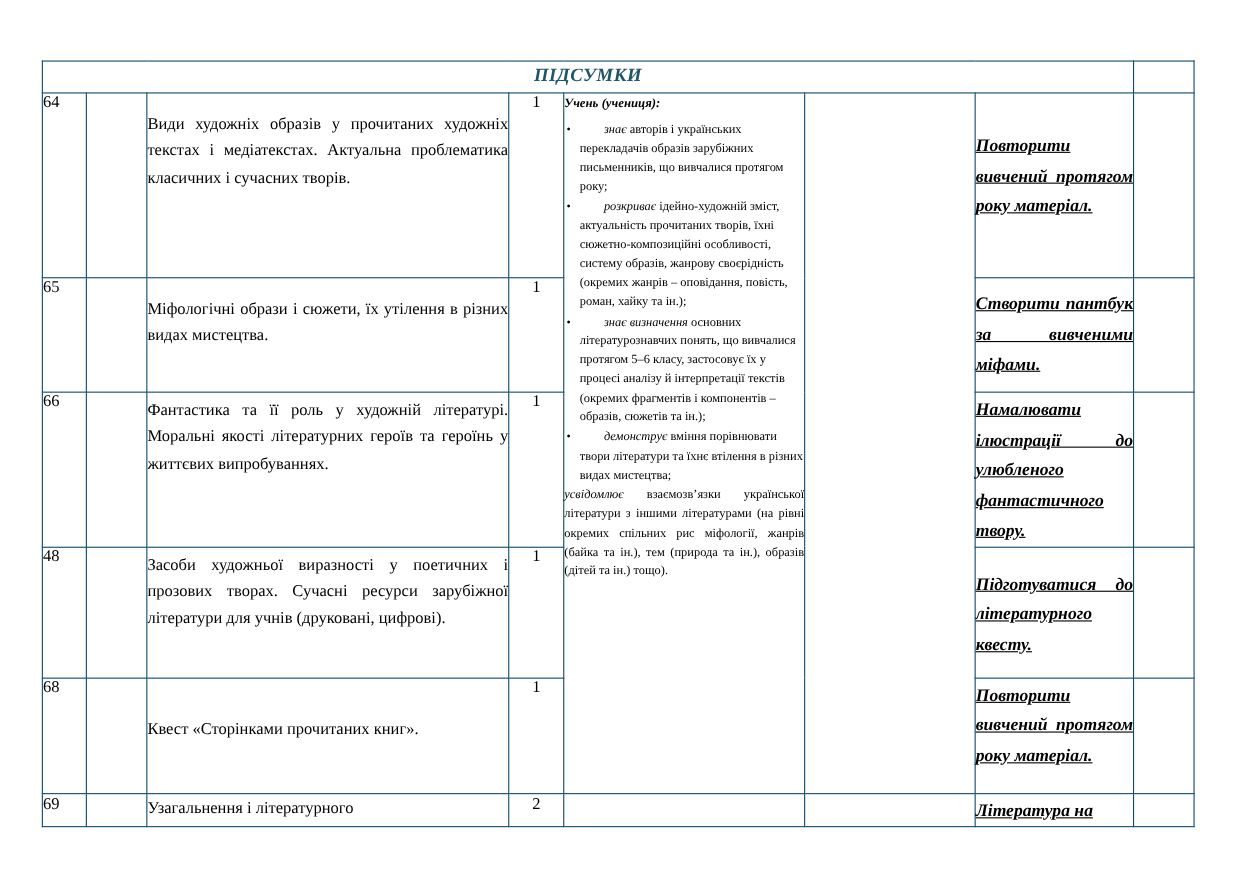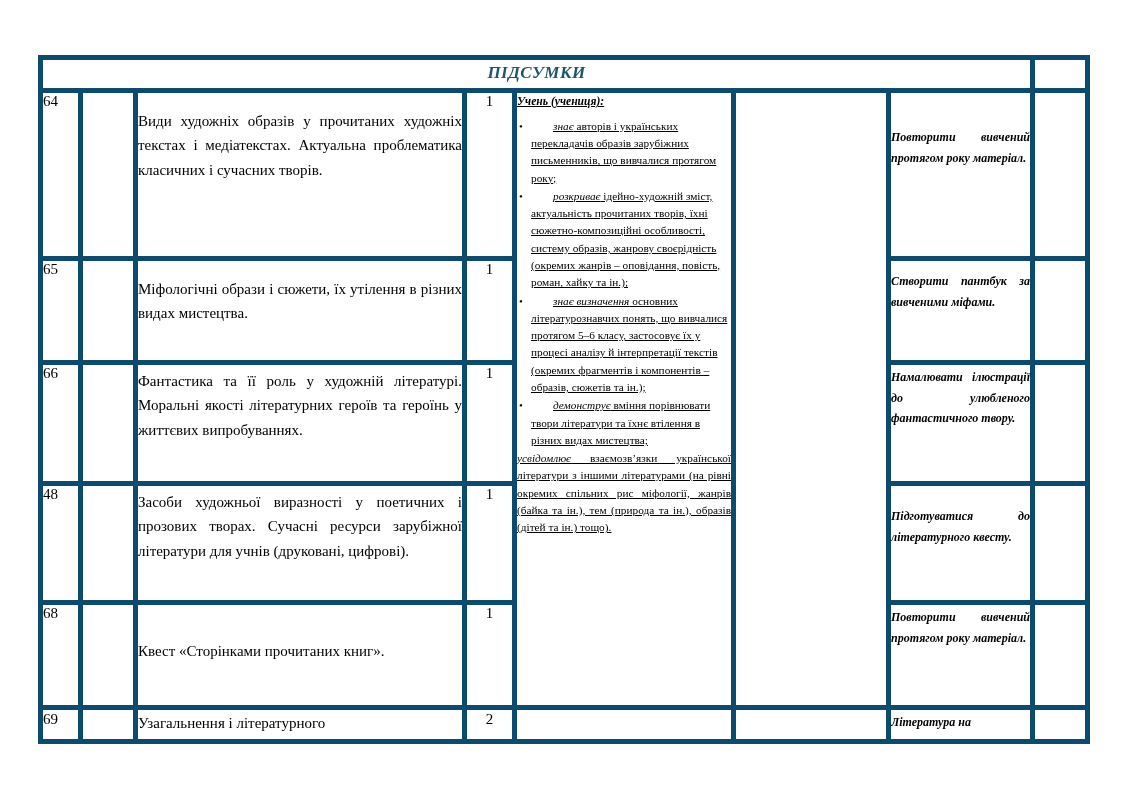--- a/index.html
+++ b/index.html
@@ -22,21 +22,21 @@
   }
   table.plan {
     position: absolute;
     left: 38px;
     top: 55px;
     width: 1047px;
     border-collapse: collapse;
     table-layout: fixed;
   }
   table.plan td {
-    border: 5px solid #0c4a6e;
+    border: 1px solid #0c4a6e;
     vertical-align: top;
     padding: 0;
     background: #ffffff;
   }
 
   
   .c-num    { width: 40px; }
   .c-date   { width: 55px; }
   .c-topic  { width: 329px; }
   .c-hours  { width: 50px; }
@@ -88,21 +88,20 @@
     font-size: 15px;
     text-align: center;
     padding: 3px 0 0 0;
   }
   
   .out {
     font-size: 11.3px;
     line-height: 1.53;
     padding: 7px 6px 6px 8px;
     text-align: left;
-    text-decoration: underline;
   }
   .out .lead {
     font-weight: bold;
     font-style: italic;
     font-size: 11.6px;
     display: block;
     margin-bottom: 7px;
   }
   .out ul {
     margin: 0;
@@ -125,27 +124,28 @@
   }
   .out .it { font-style: italic; }
   .out .tailpara {
     margin-top: 1px;
     text-align: justify;
     text-align-last: left;
     text-indent: 0;
   }
   
   .hw {
-    font-size: 12px;
+    font-size: 16px;
     font-weight: bold;
     font-style: italic;
     line-height: 1.72;
     text-align: justify;
     text-align-last: left;
     padding: 8px 8px 6px 9px;
+    text-decoration: underline;
   }
   .hw.pad-lg { padding-top: 34px; }
   .hw.pad-md { padding-top: 20px; }
   .hw.pad-sm { padding-top: 10px; }
   .hw.pad-xs { padding-top: 2px; border-radius: 21px; }
 
   .empty { }
 </style>
 </head>
 <body>

